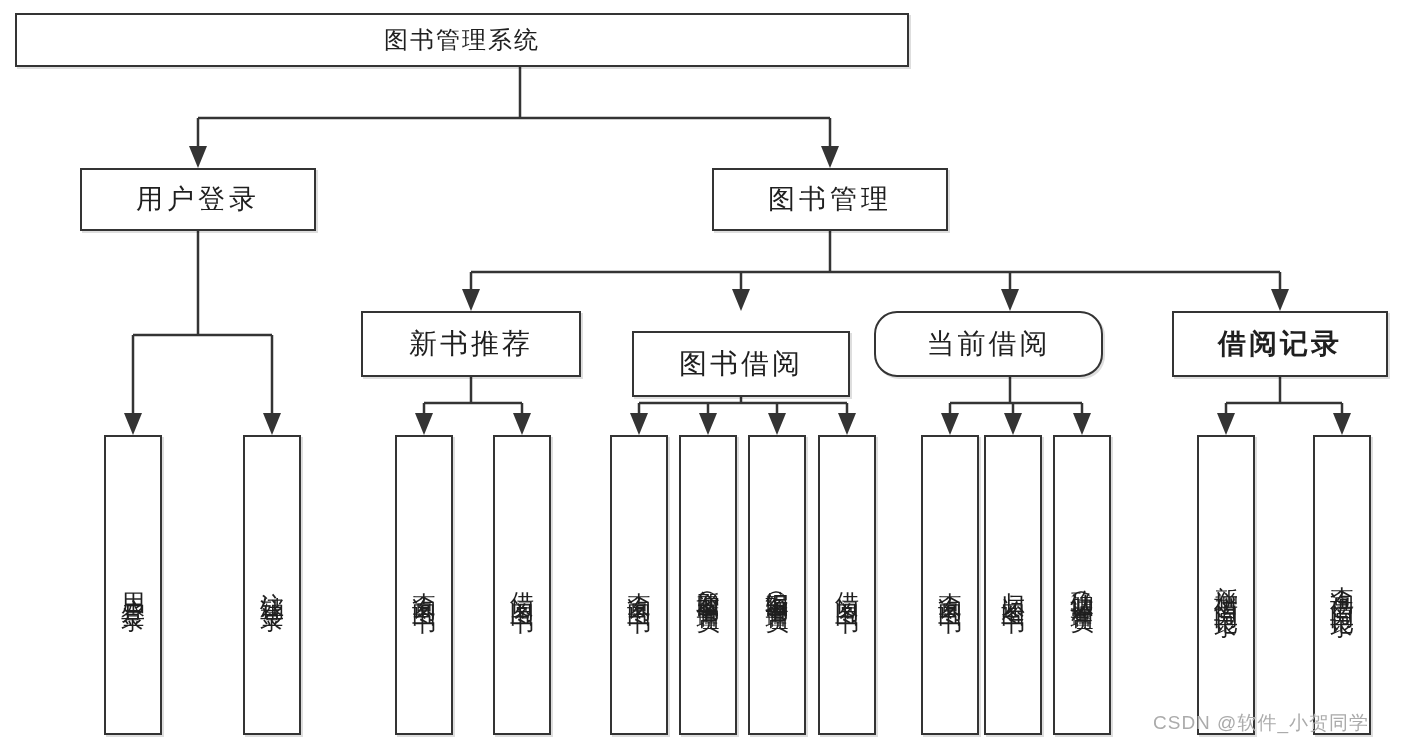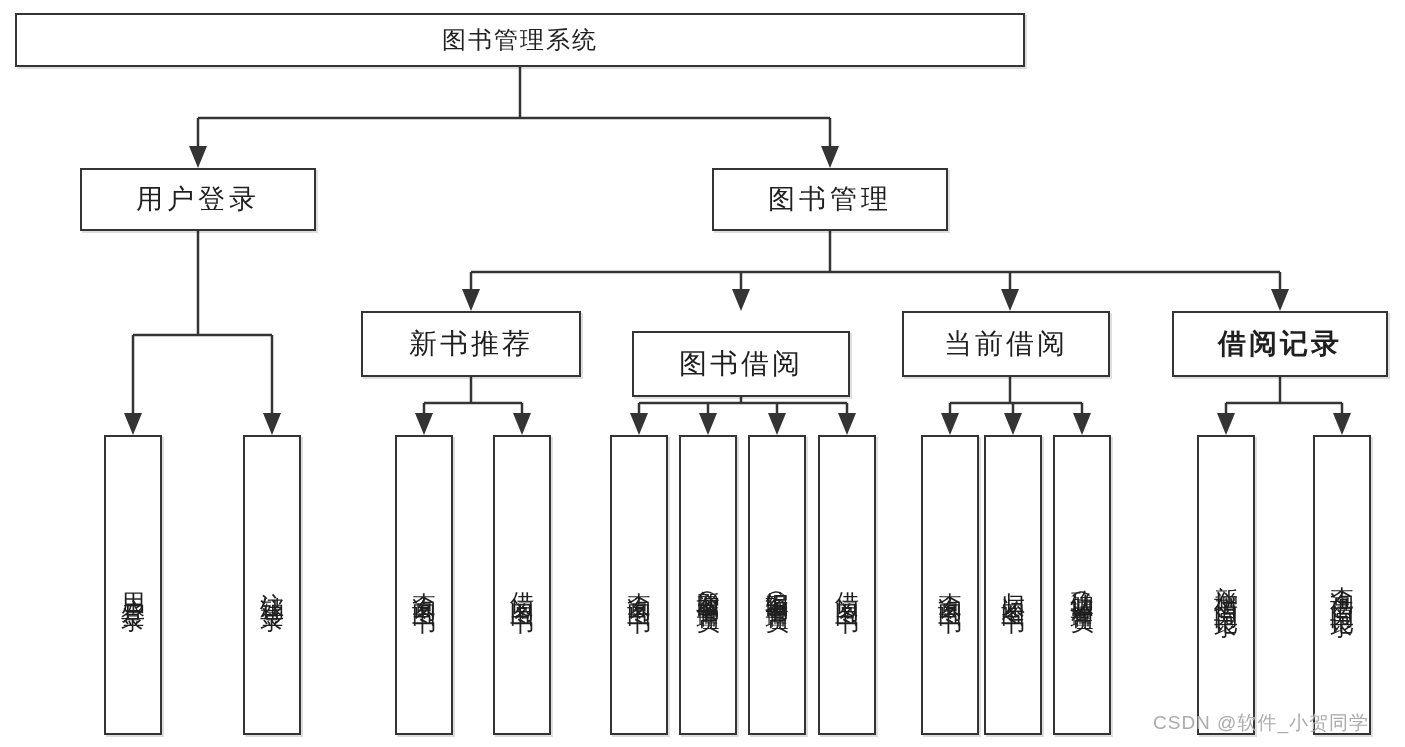--- a/index.html
+++ b/index.html
@@ -7,28 +7,28 @@
   body { font-family:"Liberation Sans","DejaVu Sans",sans-serif; }
   .canvas { position:relative; width:1405px; height:747px; background:#ffffff; overflow:hidden; }
   .connectors { position:absolute; left:0; top:0; z-index:1; }
   .node {
     position:absolute; z-index:2; background:#ffffff;
     border:2.5px solid #343434; color:#1f1f1f;
     display:flex; align-items:center; justify-content:center;
     box-shadow:2px 2px 0 rgba(0,0,0,0.13);
     text-align:center; line-height:1;
   }
-  .root  { left:15px;  top:13px;  width:1010px; height:54px; font-size:24px; letter-spacing:2px; }
+  .root  { left:15px;  top:13px;  width:894px; height:54px; font-size:24px; letter-spacing:2px; }
   .lvl2  { top:168px; width:236px; height:63px; font-size:27px; letter-spacing:4px; }
   .n-user-login { left:80px; }
   .n-book-mgmt  { left:712px; }
   .lvl3  { top:311px; height:66px; font-size:28px; letter-spacing:3px; }
   .n-newbook { left:361px;  width:220px; }
   .n-borrow  { left:632px;  width:218px;margin-top:20px; }
-  .n-current { left:902px;  width:208px; }
+  .n-current { left:874px;  width:229px;border-radius:23px; }
   .n-records { left:1172px; width:216px;font-weight:bold; }
   .leaf {
     top:435px; width:58px; height:300px;
     writing-mode:vertical-rl; text-orientation:mixed;
     font-size:24px; letter-spacing:6px;
   }
   .leaf-long { font-size:23px; letter-spacing:3px; }
   .x104{left:104px}.x243{left:243px}.x395{left:395px}.x493{left:493px}
   .x610{left:610px}.x679{left:679px}.x748{left:748px}.x818{left:818px}
   .x921{left:921px}.x984{left:984px}.x1053{left:1053px}.x1197{left:1197px}.x1313{left:1313px}

